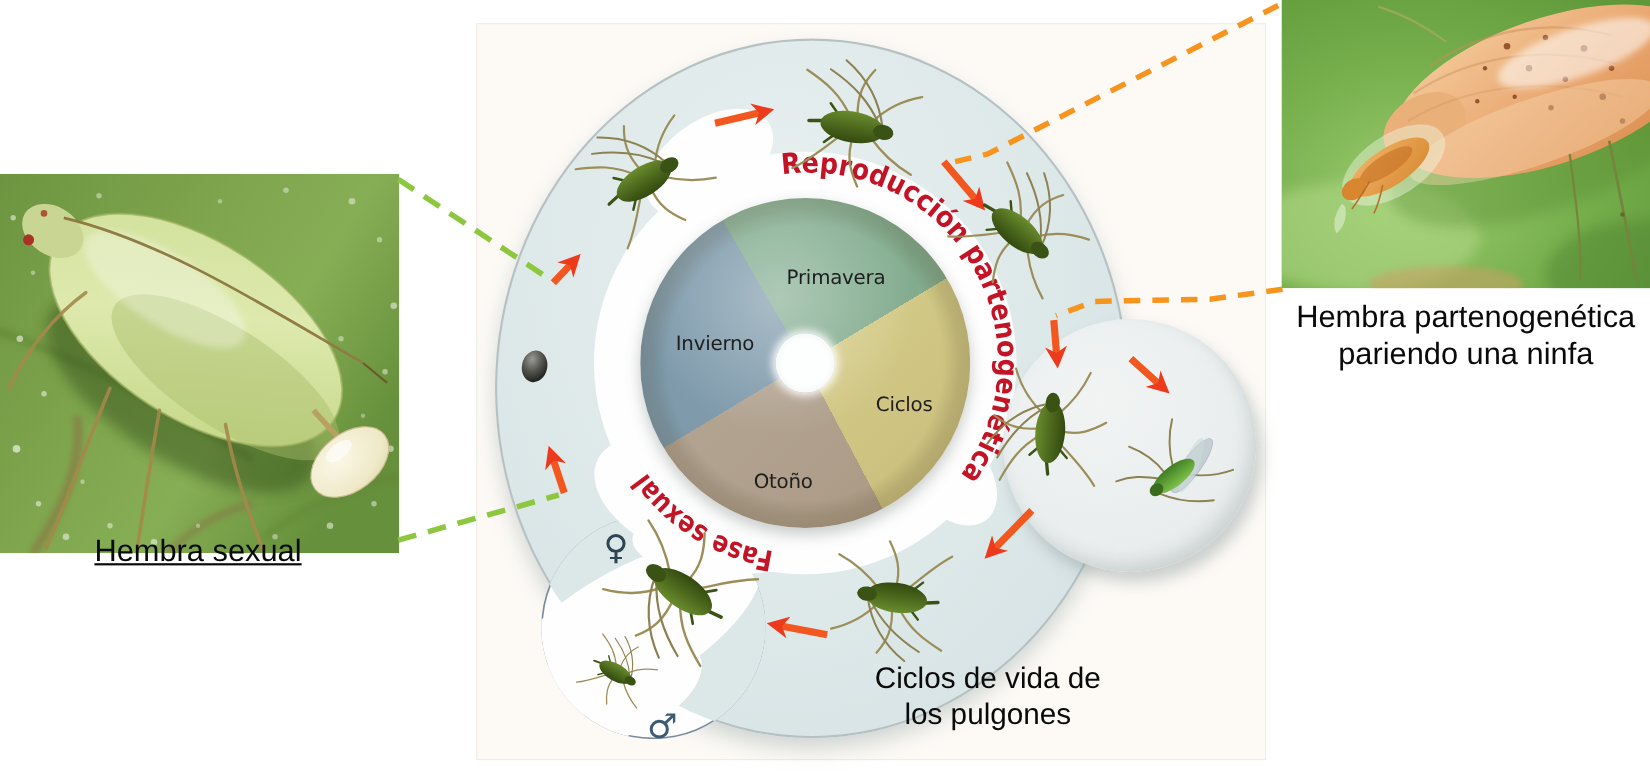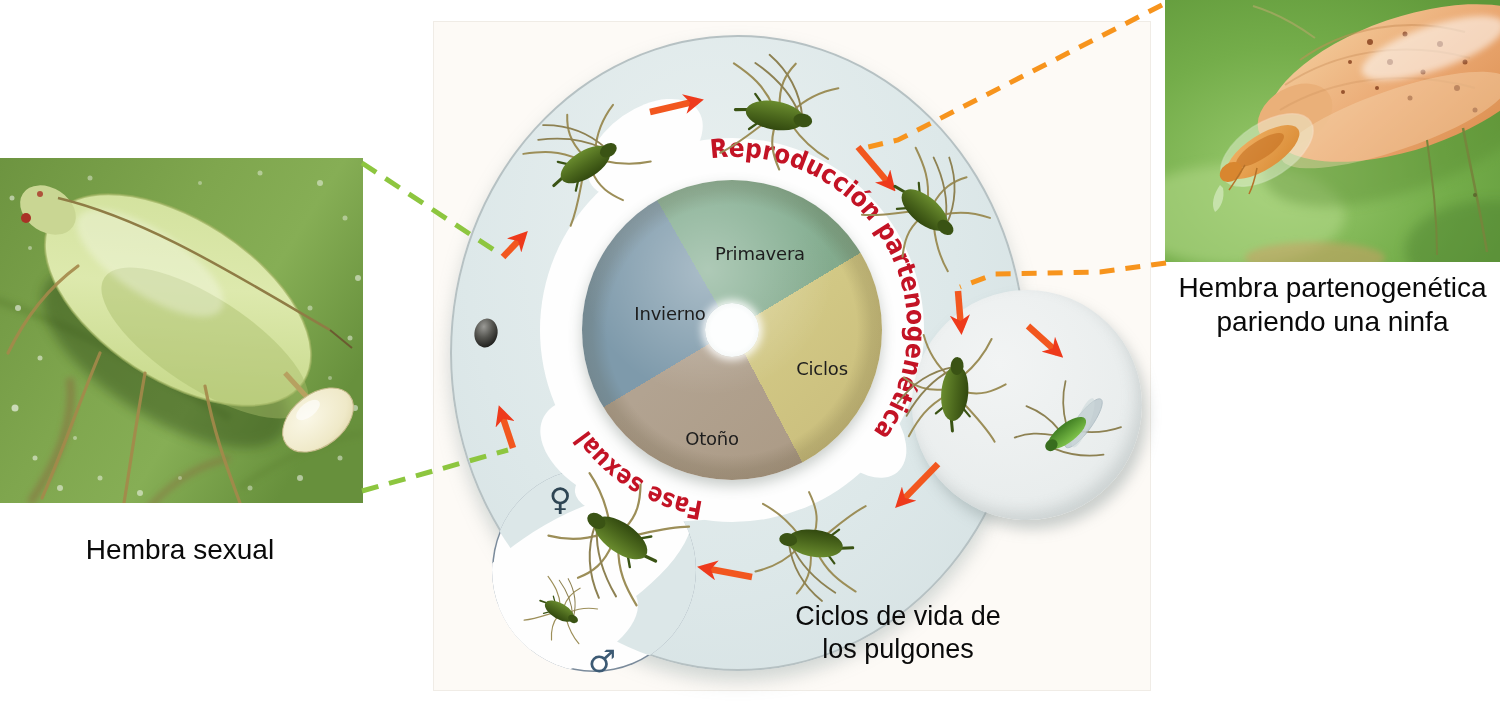--- a/index.html
+++ b/index.html
@@ -41,38 +41,38 @@
            linear-gradient(315deg, rgba(120,85,40,.15), rgba(0,0,0,0) 55%),
            conic-gradient(from 330deg, #83ad90 0deg 89deg, #d5cc88 89deg 182deg, #b2a391 182deg 269deg, #7e9aab 269deg 360deg);
          box-shadow:0 6px 14px rgba(70,85,75,.30);}
   .hub{position:absolute;left:123px;top:123px;width:54px;height:54px;border-radius:50%;
        background:radial-gradient(circle, #fdfefe 55%, #e8efee 100%);
        box-shadow:0 0 8px 3px rgba(255,255,255,.9);}
   .season{position:absolute;transform:translate(-50%,-50%);
           font-family:"DejaVu Sans",sans-serif;font-size:18px;font-weight:400;
           color:#1d1d1d;letter-spacing:-.2px;white-space:nowrap;}
   .season-spring{left:178px;top:73px;}
-  .season-winter{left:88px;top:133px;}
+  .season-winter{left:68px;top:133px;}
   .season-summer{left:240px;top:188px;}
   .season-autumn{left:130px;top:228px;margin-top:30px;}
   
   .gender{position:absolute;transform:translate(-50%,-50%);font-family:"DejaVu Sans",sans-serif;
           font-size:31px;line-height:1;}
   .gender-f{left:560px;top:499px;color:#2e4553;}
   .gender-m{left:602px;top:661px;color:#3c5a74;}
   
   .overlay{position:absolute;left:0;top:0;width:1500px;height:701px;pointer-events:none;}
   .arcword{font-family:"DejaVu Sans",sans-serif;font-weight:700;font-size:26px;fill:#c31325;}
   
   .photo{position:absolute;display:block;}
   .photo-left{left:0;top:158px;}
   .photo-right{left:1165px;top:0;}
   
   .caption{position:absolute;text-align:center;color:#0a0a0a;font-size:28px;line-height:1.2;}
-  .caption-left{left:5px;top:533px;width:350px;}
+  .caption-left{left:5px;top:484px;width:350px;text-decoration:underline;}
   .caption-right{left:1160px;top:271px;width:345px;}
   .caption-title{left:748px;top:600px;width:300px;font-size:27px;line-height:1.22;}
 </style>
 </head>
 <body>
 
 <div class="stage">
 
   <div class="canvas"></div>
 

